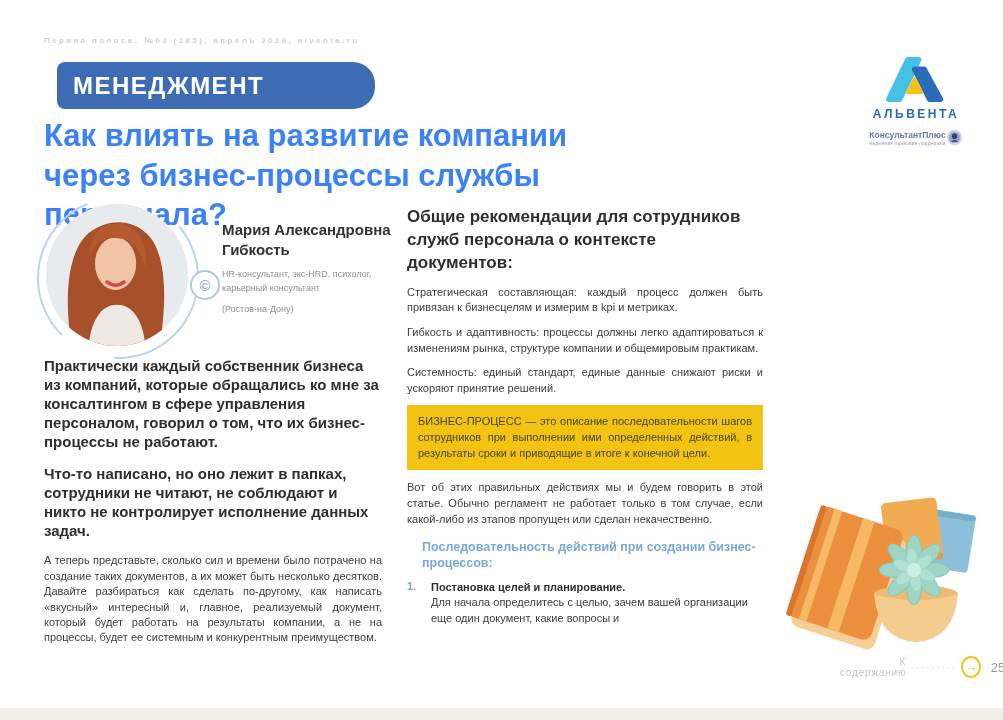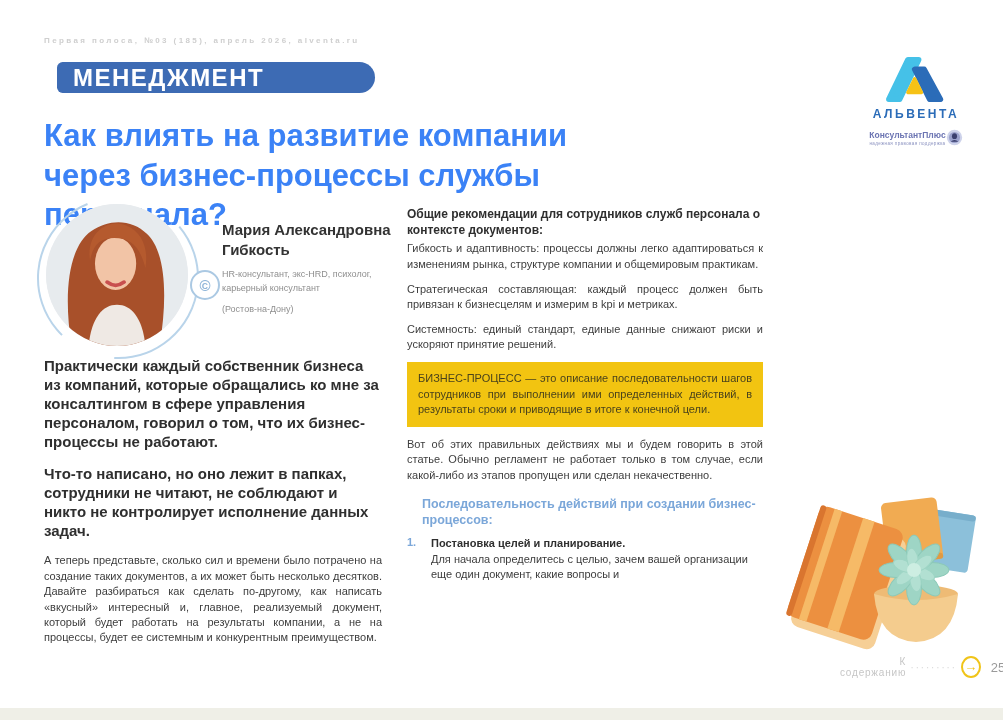--- a/index.html
+++ b/index.html
@@ -2,21 +2,21 @@
 <html><head>
 <meta charset="utf-8">
 <style>
   html,body{margin:0;padding:0;background:#ffffff;}
   .page{position:relative;width:1003px;height:720px;background:#ffffff;overflow:hidden;
         font-family:"Liberation Sans",sans-serif;}
 
   .kicker{position:absolute;left:44px;top:36px;font-size:8px;font-weight:bold;
           letter-spacing:2.4px;color:#cfcfcf;}
 
-  .banner{position:absolute;left:57px;top:62px;width:318px;height:31px;background:#3d6bb4;
+  .banner{position:absolute;left:57px;top:62px;width:318px;height:47px;background:#3d6bb4;
           border-radius:8px 22px 22px 8px;display:flex;align-items:center;
           padding-left:16px;box-sizing:border-box;}
   .banner-text{color:#ffffff;font-size:24px;font-weight:bold;letter-spacing:1.5px;}
 
   .title{position:absolute;left:44px;top:116px;width:600px;font-size:31px;font-weight:bold;
          color:#3b82f6;line-height:1.28;}
 
   
   .logo{position:absolute;left:856px;top:53px;width:120px;display:flex;flex-direction:column;align-items:center;}
   .logo-mark{width:68px;height:51px;}
@@ -41,21 +41,21 @@
   .author-creds{margin-top:9px;font-size:9px;color:#8f8f8f;line-height:1.5;}
   .author-loc{margin-top:9px;font-size:9px;color:#8f8f8f;}
 
   
   .lead{position:absolute;left:44px;top:356px;width:338px;}
   .lead-bold{font-size:15px;font-weight:bold;color:#2f2f2f;line-height:1.27;margin:0 0 13px 0;}
   .lead-small{font-size:11px;color:#3d3d3d;line-height:1.4;text-align:justify;margin:0;}
 
   
   .rightcol{position:absolute;left:407px;top:206px;width:356px;}
-  .rc-heading{font-size:12px;font-weight:bold;color:#2f2f2f;line-height:1.35;margin:0 0 3px 0;}
+  .rc-heading{font-size:17px;font-weight:bold;color:#2f2f2f;line-height:1.35;margin:0 0 10px 0;}
   .rc-p{font-size:11px;color:#3d3d3d;line-height:1.42;text-align:justify;margin:0 0 9px 0;}
   .callout{background:#f2c411;padding:9px 11px;margin:2px 0 10px 0;font-size:11px;color:#4a431c;
            line-height:1.42;text-align:justify;}
   .seq-heading{font-size:12.5px;font-weight:bold;color:#7ba7d9;line-height:1.3;margin:12px 0 8px 15px;}
   .seq-item{display:flex;margin:0;}
   .seq-num{width:24px;font-size:11px;font-weight:bold;color:#7ba7d9;flex-shrink:0;}
   .seq-content{flex:1;font-size:11px;color:#3d3d3d;line-height:1.42;}
   .seq-title{font-weight:bold;color:#2f2f2f;}
 
   
@@ -130,22 +130,22 @@
   </div>
 
   <div class="lead">
     <p class="lead-bold">Практически каждый собственник бизнеса из компаний, которые обращались ко мне за консалтингом в сфере управления персоналом, говорил о том, что их бизнес-процессы не работают.</p>
     <p class="lead-bold">Что-то написано, но оно лежит в папках, сотрудники не читают, не соблюдают и никто не контролирует исполнение данных задач.</p>
     <p class="lead-small">А теперь представьте, сколько сил и времени было потрачено на создание таких документов, а их может быть несколько десятков. Давайте разбираться как сделать по-другому, как написать «вкусный» интересный и, главное, реализуемый документ, который будет работать на результаты компании, а не на процессы, будет ее системным и конкурентным преимуществом.</p>
   </div>
 
   <div class="rightcol">
     <p class="rc-heading">Общие рекомендации для сотрудников служб персонала о контексте документов:</p>
+    <p class="rc-p">Стратегическая составляющая: каждый процесс должен быть привязан к бизнесцелям и измерим в kpi и метриках.</p>
     <p class="rc-p">Гибкость и адаптивность: процессы должны легко адаптироваться к изменениям рынка, структуре компании и общемировым практикам.</p>
-    <p class="rc-p">Стратегическая составляющая: каждый процесс должен быть привязан к бизнесцелям и измерим в kpi и метриках.</p>
     <p class="rc-p">Системность: единый стандарт, единые данные снижают риски и ускоряют принятие решений.</p>
 
     <div class="callout">БИЗНЕС-ПРОЦЕСС — это описание последовательности шагов сотрудников при выполнении ими определенных действий, в результаты сроки и приводящие в итоге к конечной цели.</div>
 
     <p class="rc-p">Вот об этих правильных действиях мы и будем говорить в этой статье. Обычно регламент не работает только в том случае, если какой-либо из этапов пропущен или сделан некачественно.</p>
 
     <p class="seq-heading">Последовательность действий при создании бизнес-процессов:</p>
 
     <div class="seq-item">
       <span class="seq-num">1.</span>

